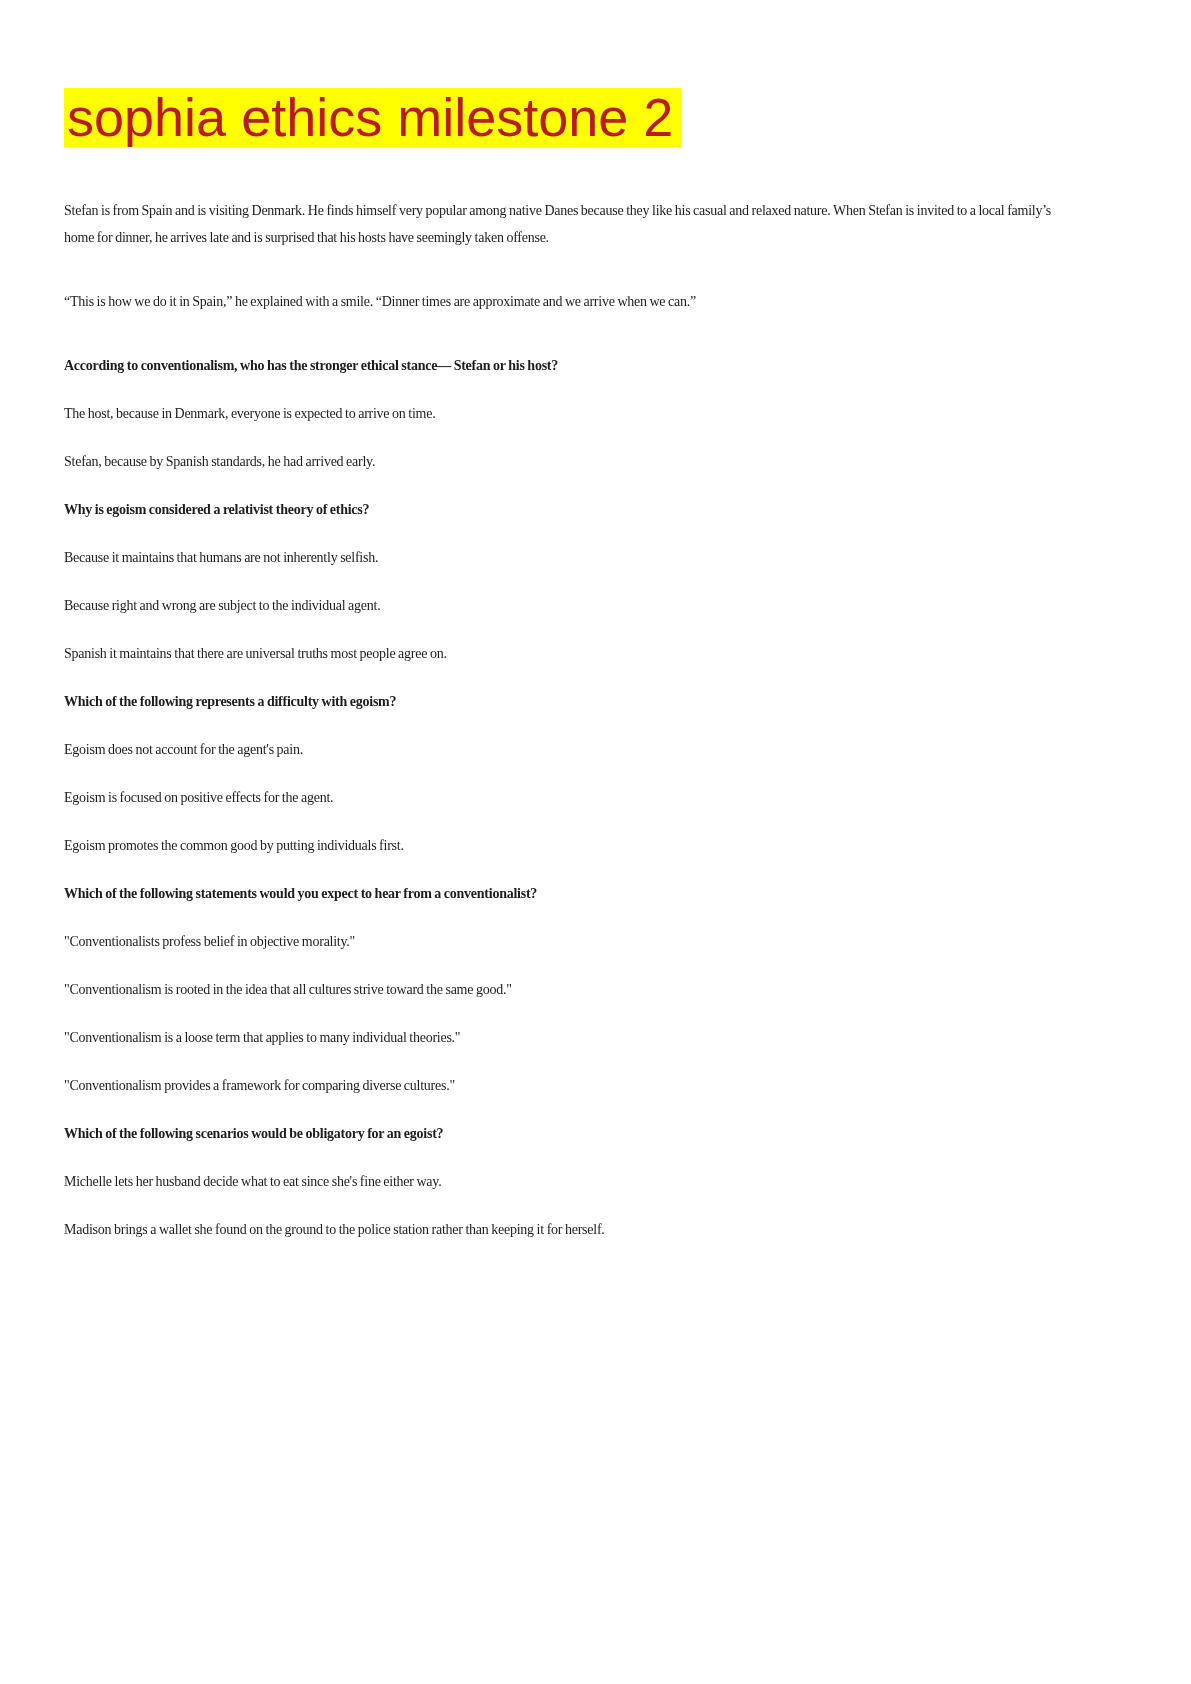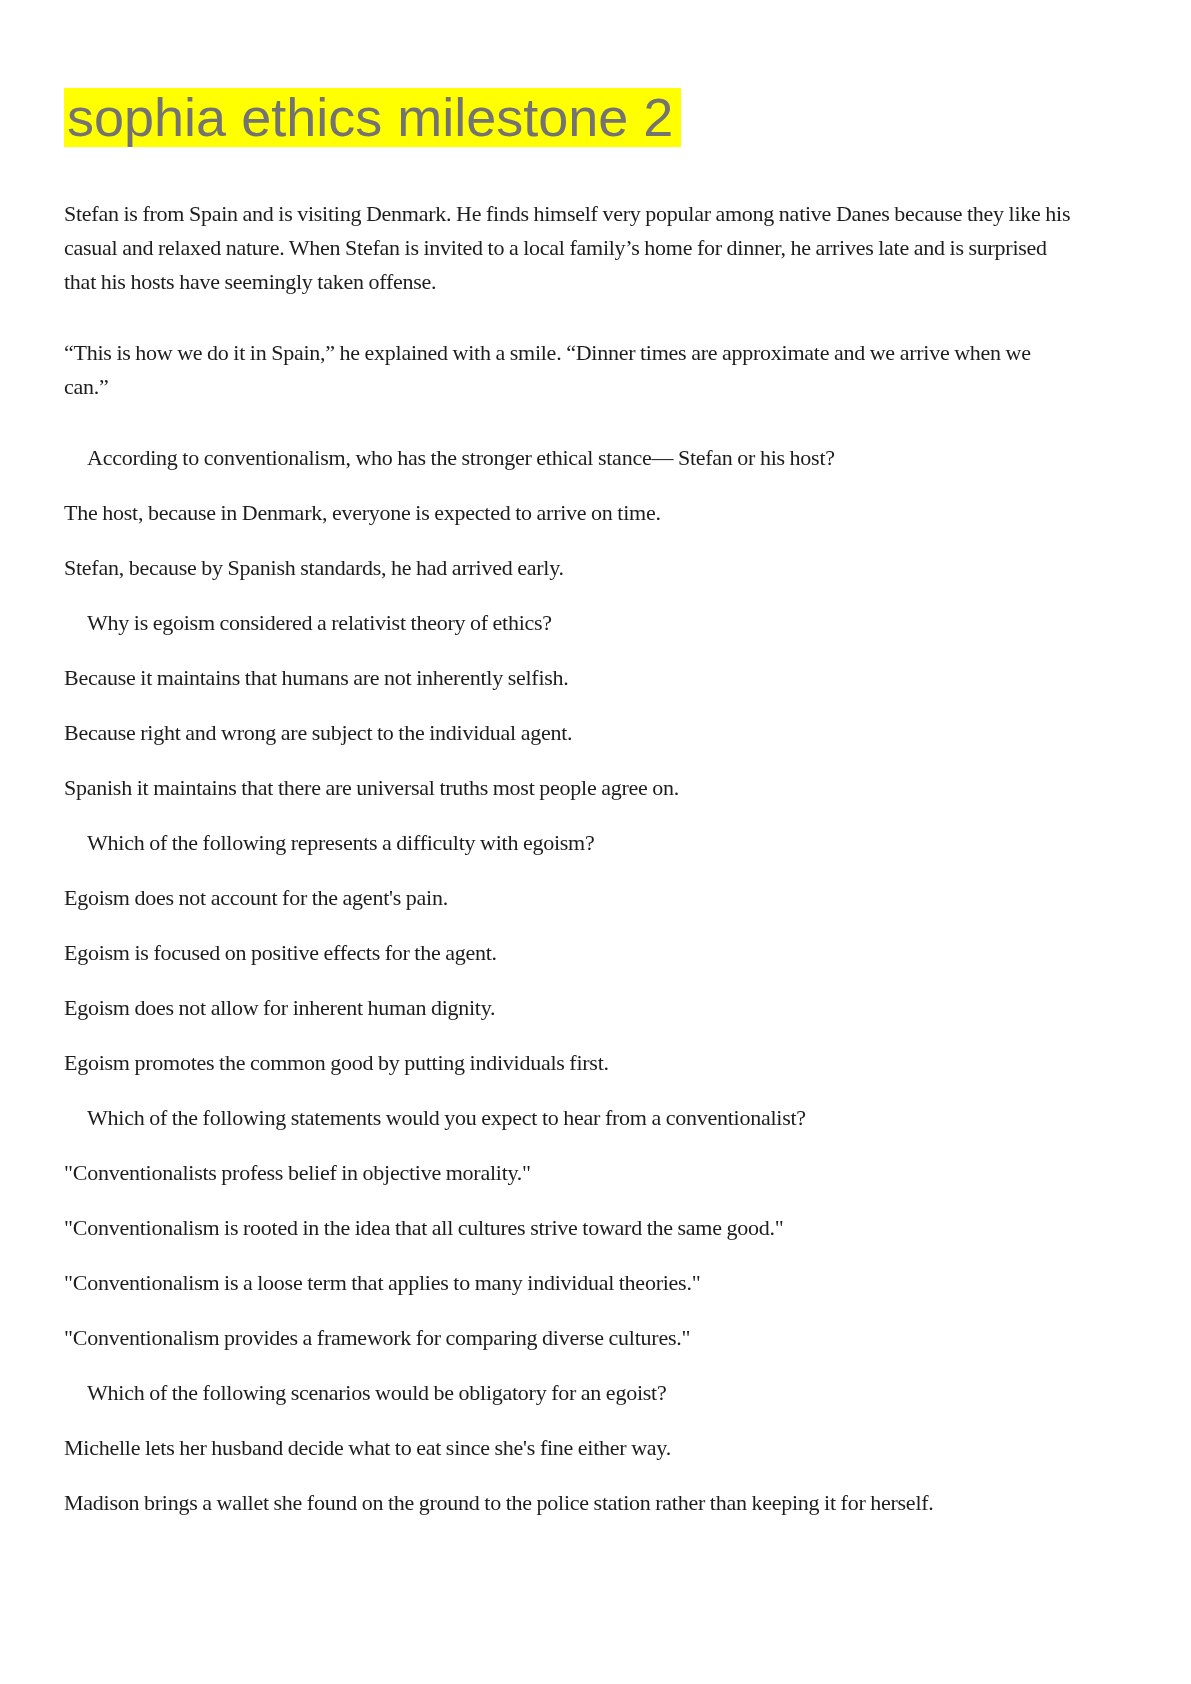--- a/index.html
+++ b/index.html
@@ -24,46 +24,45 @@
   .content {
     width: 1010px;
   }
   h1.title-line {
     margin: 0 0 50px 0;
     font-weight: 400;
   }
   .title-hl {
     display: inline-block;
     background: #ffff00;
-    color: #737373;
+    color: #b91c1c;
     font-family: "Liberation Sans", "DejaVu Sans", sans-serif;
     font-weight: 400;
     font-size: 54px;
     line-height: 59px;
     padding: 0 8px 0 3px;
     letter-spacing: 0px;
   }
   p.para {
     margin: 0 0 21px 0;
-    font-size: 22px;
-    line-height: 34px;
+    font-size: 14px;
+    line-height: 27px;
     letter-spacing: -0.25px;
     word-spacing: -0.5px;
   }
   p.intro-p {
     margin-bottom: 37px;
   }
   p.intro-last {
     margin-bottom: 0;
   }
   p.question {
-    font-weight: 400;
+    font-weight: 700;
     margin-top: 8px;
     margin-bottom: 21px;
-    margin-left: 23px;
   }
   p.first-question {
     margin-top: 0;
   }
   section {
     margin: 0;
     padding: 0;
   }
 </style>
 </head>
@@ -89,21 +88,20 @@
       <p class="para question">Why is egoism considered a relativist theory of ethics?</p>
       <p class="para option">Because it maintains that humans are not inherently selfish.</p>
       <p class="para option">Because right and wrong are subject to the individual agent.</p>
       <p class="para option">Spanish it maintains that there are universal truths most people agree on.</p>
     </section>
 
     <section class="question-block">
       <p class="para question">Which of the following represents a difficulty with egoism?</p>
       <p class="para option">Egoism does not account for the agent's pain.</p>
       <p class="para option">Egoism is focused on positive effects for the agent.</p>
-      <p class="para option">Egoism does not allow for inherent human dignity.</p>
       <p class="para option">Egoism promotes the common good by putting individuals first.</p>
     </section>
 
     <section class="question-block">
       <p class="para question">Which of the following statements would you expect to hear from a conventionalist?</p>
       <p class="para option">"Conventionalists profess belief in objective morality."</p>
       <p class="para option">"Conventionalism is rooted in the idea that all cultures strive toward the same good."</p>
       <p class="para option">"Conventionalism is a loose term that applies to many individual theories."</p>
       <p class="para option">"Conventionalism provides a framework for comparing diverse cultures."</p>
     </section>

